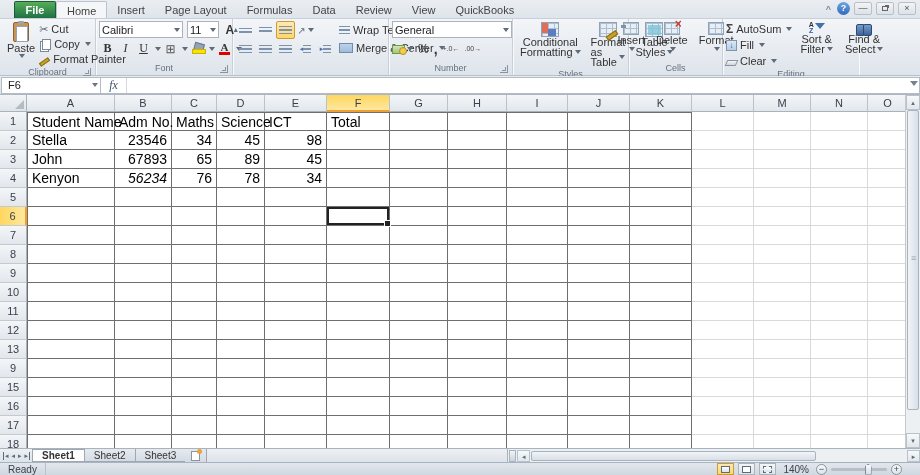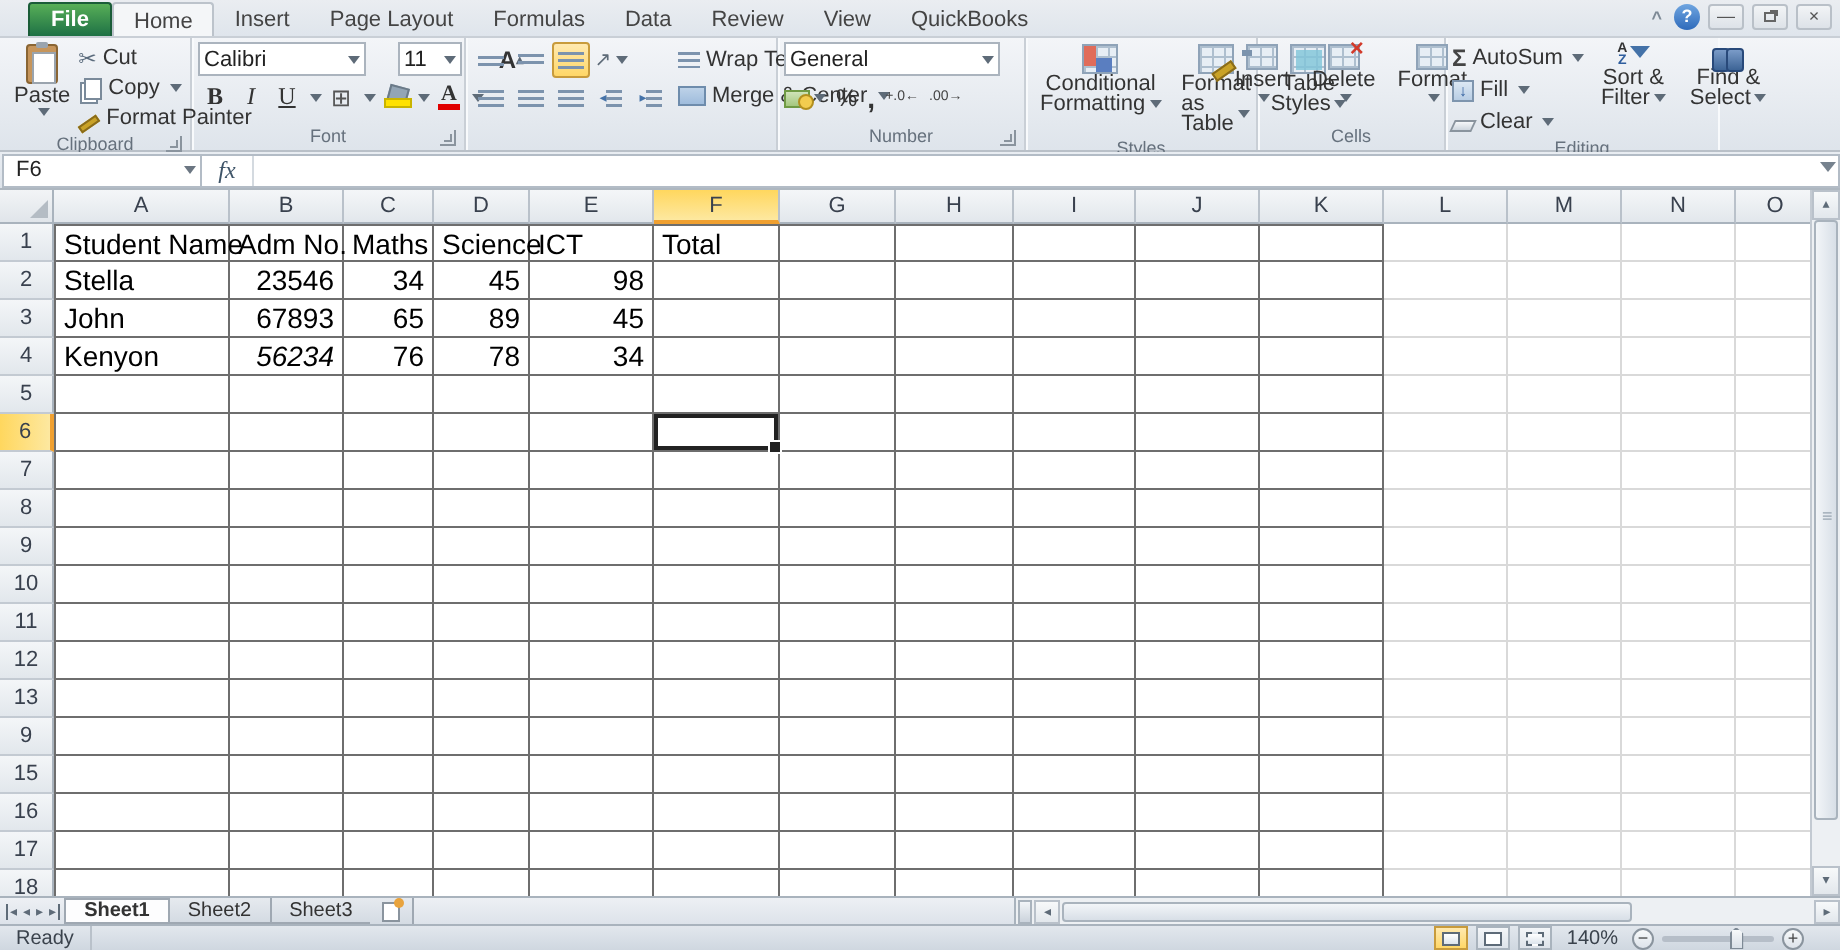--- a/index.html
+++ b/index.html
@@ -196,21 +196,21 @@
               <span class="icon-brush"></span>
               <span>Format Painter</span>
             </div>
         </div>
       </div>
       <div class="rgroup-label"><span>Clipboard</span><span class="launcher"></span></div>
     </div>
 
     <div class="rgroup" style="width:137px">
       <div class="rgroup-body" style="flex-direction:column;gap:2px">
-        <div style="display:flex;gap:16px;align-items:center">
+        <div style="display:flex;gap:4px;align-items:center">
           <div class="combo" style="width:84px">
               <span>Calibri</span>
               <span class="arrow-d"></span>
             </div>
           <div class="combo" style="width:32px">
               <span>11</span>
               <span class="arrow-d"></span>
             </div>
           <span class="fbtn" style="font-weight:bold">A<span class="mini-arrow">▴</span></span>
         </div>
@@ -286,21 +286,21 @@
               <span class="icon-merge"></span>
               <span>Merge &amp; Center</span>
               <span class="arrow-d"></span>
             </div>
         </div>
       </div>
     </div>
 
     <div class="rgroup" style="width:124px">
       <div class="rgroup-body" style="flex-direction:column;gap:3px">
-        <div class="combo" style="width:108px">
+        <div class="combo" style="width:120px">
             <span>General</span>
             <span class="arrow-d"></span>
           </div>
         <div style="display:flex;gap:5px;align-items:center">
           <span style="display:flex;align-items:center">
               <span class="icon-money"></span>
               <span class="arrow-d"></span>
             </span>
           <span style="font-size:12px;color:#333">%</span>
           <span style="font-size:14px;font-weight:bold;color:#333">,</span>

